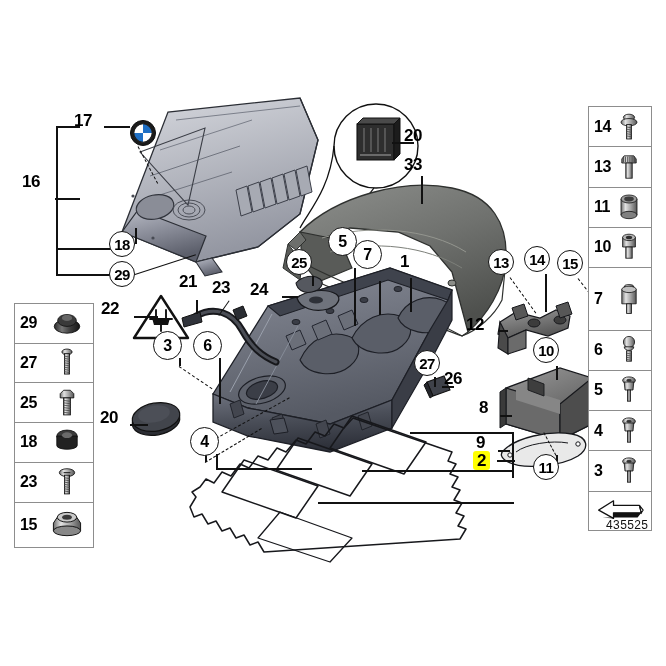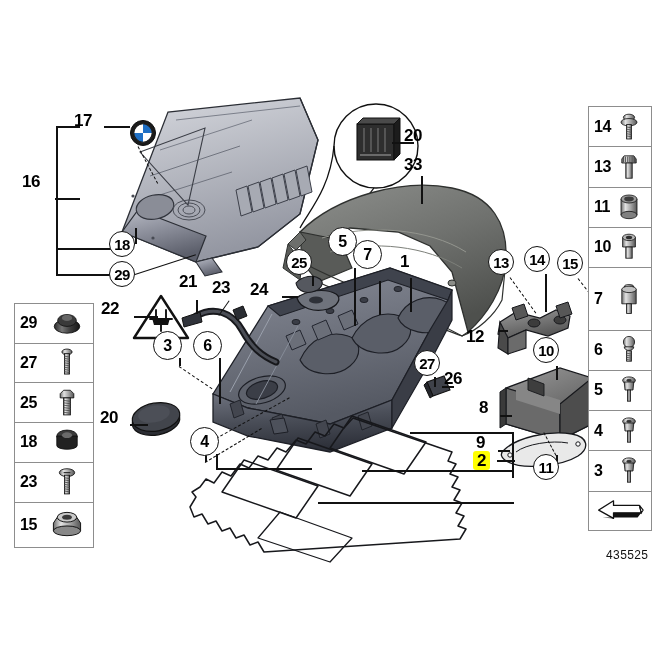--- a/index.html
+++ b/index.html
@@ -399,21 +399,21 @@
       <div class="lbl hl" style="left: 473px; top: 451px;">2</div>
       <div class="circ big" style="left: 153px; top: 331px;">3</div>
       <div class="circ big" style="left: 190px; top: 427px;">4</div>
       <div class="circ big" style="left: 328px; top: 227px;">5</div>
       <div class="circ big" style="left: 193px; top: 331px;">6</div>
       <div class="circ big" style="left: 353px; top: 240px;">7</div>
       <div class="lbl" style="left: 479px; top: 399px;">8</div>
       <div class="lbl" style="left: 476px; top: 434px;">9</div>
       <div class="circ" style="left: 533px; top: 337px;">10</div>
       <div class="circ" style="left: 533px; top: 454px;">11</div>
-      <div class="lbl" style="left: 466px; top: 328px;">12</div>
+      <div class="lbl" style="left: 466px; top: 316px;">12</div>
       <div class="circ" style="left: 488px; top: 249px;">13</div>
       <div class="circ" style="left: 524px; top: 246px;">14</div>
       <div class="circ" style="left: 557px; top: 250px;">15</div>
       <div class="lbl" style="left: 22px; top: 173px;">16</div>
       <div class="lbl" style="left: 74px; top: 112px;">17</div>
       <div class="circ" style="left: 109px; top: 231px;">18</div>
       <div class="lbl" style="left: 404px; top: 127px;">20</div>
       <div class="lbl" style="left: 100px; top: 409px;">20</div>
       <div class="lbl" style="left: 179px; top: 273px;">21</div>
       <div class="lbl" style="left: 101px; top: 300px;">22</div>
@@ -846,15 +846,15 @@
         <div class="art" style="right: 50%; transform: translate(50%, -50%);">
           <svg width="50" height="32" viewBox="0 0 54 34">
             <path d="M4 16 L20 6 L20 11 L48 11 L50 19 L20 19 L20 25 Z" fill="#fff" stroke="#111" stroke-width="1.4" stroke-linejoin="round"></path>
             <path d="M8 24 L46 24 L50 19 L20 19 L20 25 Z" fill="#111"></path>
             <path d="M48 11 L52 16 L50 19 Z" fill="#fff" stroke="#111" stroke-width="1.2"></path>
           </svg>
         </div>
       </div>
     </div>
 
-  <div class="dnum" style="left:606px;top:548px;">435525</div>
+  <div class="dnum" style="left:606px;top:518px;">435525</div>
 
 </div>
 
 </body></html>

